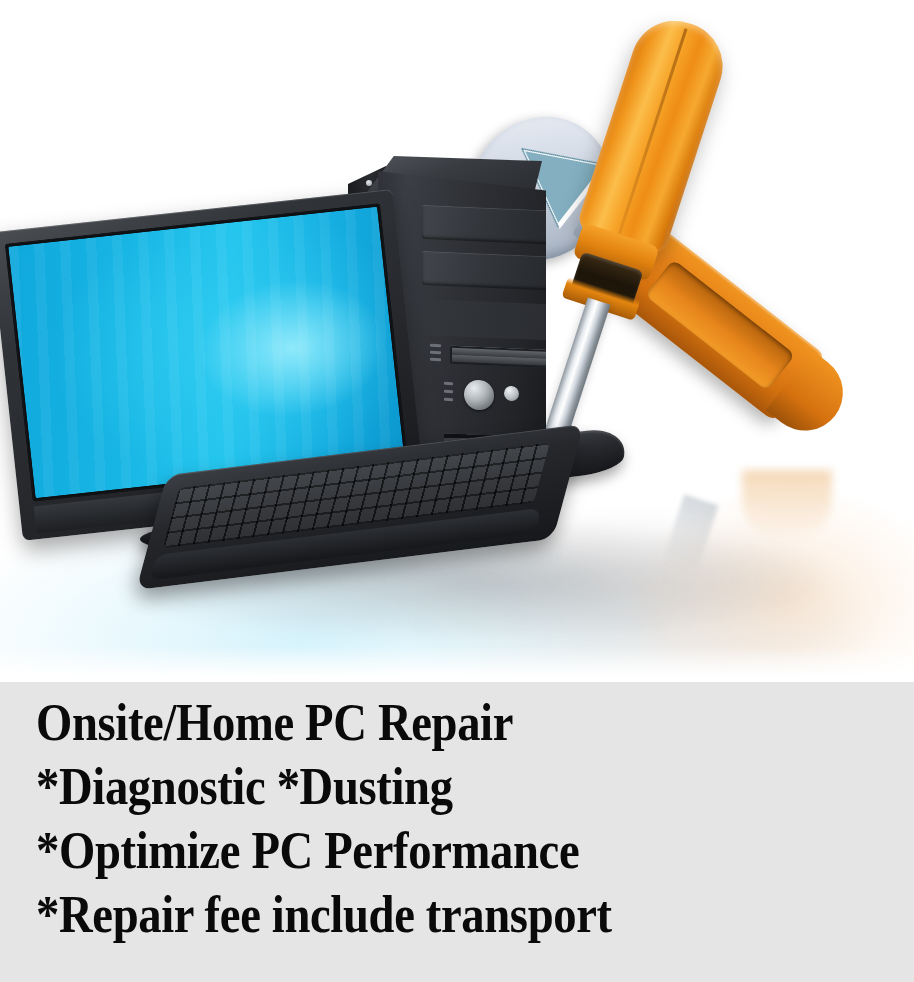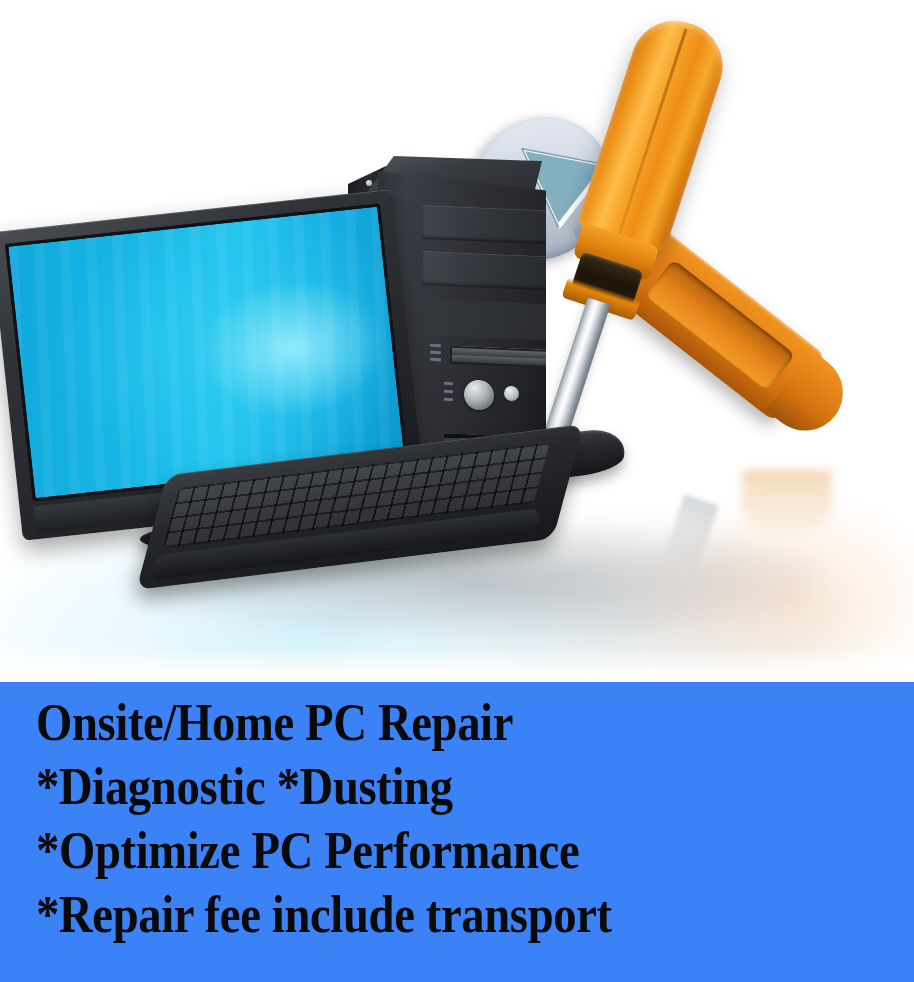--- a/index.html
+++ b/index.html
@@ -253,21 +253,21 @@
     background:linear-gradient(180deg,rgba(225,140,40,.34),rgba(225,140,40,0));
     filter:blur(4px);border-radius:0 0 40px 40px;
   }
   .photo-fade{
     position:absolute;left:0;bottom:0;width:914px;height:36px;
     background:linear-gradient(180deg,rgba(255,255,255,0),#ffffff 85%);
   }
 
   
   .caption{
-    position:absolute;left:0;top:682px;width:914px;height:300px;background:#3b82f6;
+    position:absolute;left:0;top:682px;width:914px;height:300px;background:#e5e5e5;
     padding:8px 0 0 36px;box-sizing:border-box;
   }
   .caption-line{
     font-family:"Liberation Serif","DejaVu Serif",serif;
     font-weight:700;
     font-size:53px;
     line-height:64px;
     letter-spacing:-0.4px;
     color:#0b0a0a;
     white-space:nowrap;

